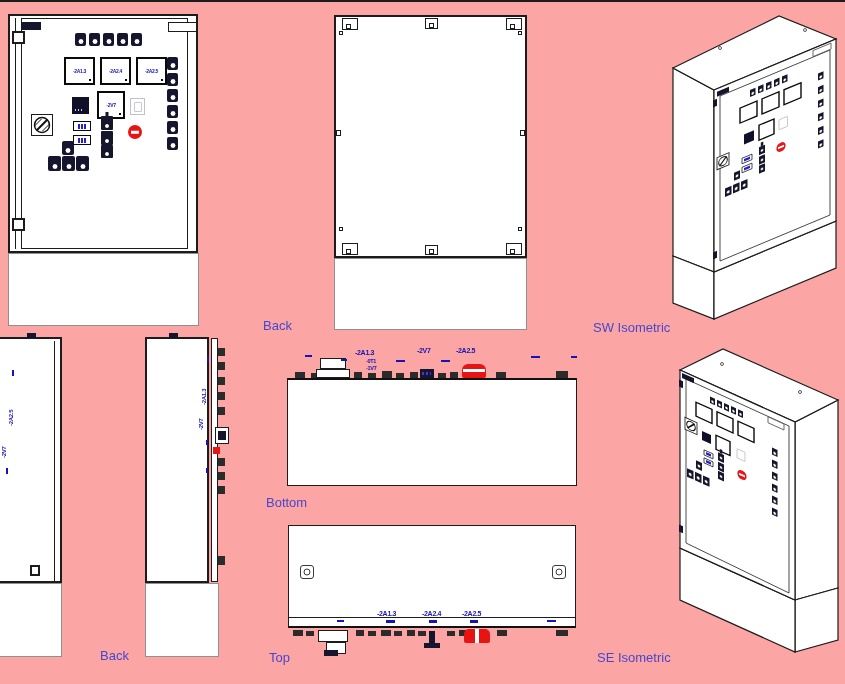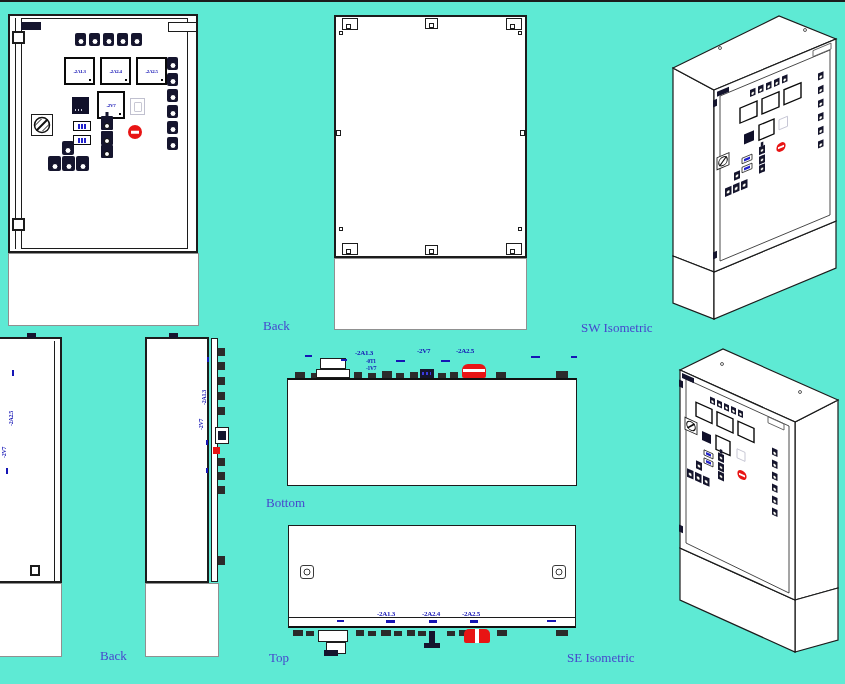--- a/index.html
+++ b/index.html
@@ -1,17 +1,17 @@
 <!DOCTYPE html>
 <html><head>
 <meta charset="utf-8">
 <style>
   html,body{margin:0;padding:0;background:#fff;}
-  #canvas{position:relative;width:845px;height:684px;background:#5eead4;overflow:hidden;
-          font-family:Liberation Serif, serif;}
+  #canvas{position:relative;width:845px;height:684px;background:#fca5a5;overflow:hidden;
+          font-family:Liberation Sans, sans-serif;}
   .abs{position:absolute;}
   .ol1{border:1px solid #1c1c1c;background:#fff;box-sizing:border-box;}
   .ol2{border:2px solid #1c1c1c;background:#fff;box-sizing:border-box;}
   .gray{border:1px solid #909090;background:#fff;box-sizing:border-box;}
   .line{background:#1c1c1c;}
   .dark{background:#15152e;}
   .comp{background:#2b2b2b;}
   .wcomp{border:1px solid #1c1c1c;background:#fff;box-sizing:border-box;}
   .btn{background:#15152e;border-radius:2px;}
   .btn::after{content:"";position:absolute;left:50%;bottom:1.5px;transform:translateX(-50%);
@@ -215,21 +215,21 @@
         <circle cx="23" cy="95.5" r="1.6"></circle>
         <circle cx="14.2" cy="107.8" r="1.7"></circle>
           <circle cx="22.2" cy="107.8" r="1.7"></circle>
           <circle cx="30.2" cy="107.8" r="1.7"></circle>
         <circle cx="48" cy="80.5" r="1.5"></circle>
           <circle cx="48" cy="90" r="1.5"></circle>
           <circle cx="48" cy="99" r="1.5"></circle>
       </g>
     </g>
   </svg>
-  <div class="abs view-label" style="left:581px;top:320px;">SW Isometric</div>
+  <div class="abs view-label" style="left:593px;top:320px;">SW Isometric</div>
 
   <div class="abs ol2" style="left:-14px;top:337px;width:76px;height:246px;">
     <div class="abs line" style="left:66px;top:2px;width:1px;height:240px;"></div>
     <div class="abs ol2" style="left:42px;top:226px;width:10px;height:11px;"></div>
   </div>
   <div class="abs dark" style="left:27px;top:333px;width:9px;height:5px;"></div>
   <div class="abs tag vert" style="left:8px;top:426px;">-2A2.5</div>
   <div class="abs tag vert" style="left:1px;top:458px;">-2V7</div>
   <div class="abs dash" style="left:12px;top:370px;width:2px;height:6px;"></div>
   <div class="abs dash" style="left:6px;top:468px;width:2px;height:6px;"></div>
@@ -394,15 +394,15 @@
         <circle cx="19" cy="87.5" r="1.6"></circle>
         <circle cx="10.2" cy="99.8" r="1.7"></circle>
           <circle cx="18.2" cy="99.8" r="1.7"></circle>
           <circle cx="26.2" cy="99.8" r="1.7"></circle>
         <circle cx="41" cy="69.5" r="1.5"></circle>
           <circle cx="41" cy="79" r="1.5"></circle>
           <circle cx="41" cy="88" r="1.5"></circle>
       </g>
     </g>
   </svg>
-  <div class="abs view-label" style="left:567px;top:650px;">SE Isometric</div>
+  <div class="abs view-label" style="left:597px;top:650px;">SE Isometric</div>
 
 </div>
 
 </body></html>

